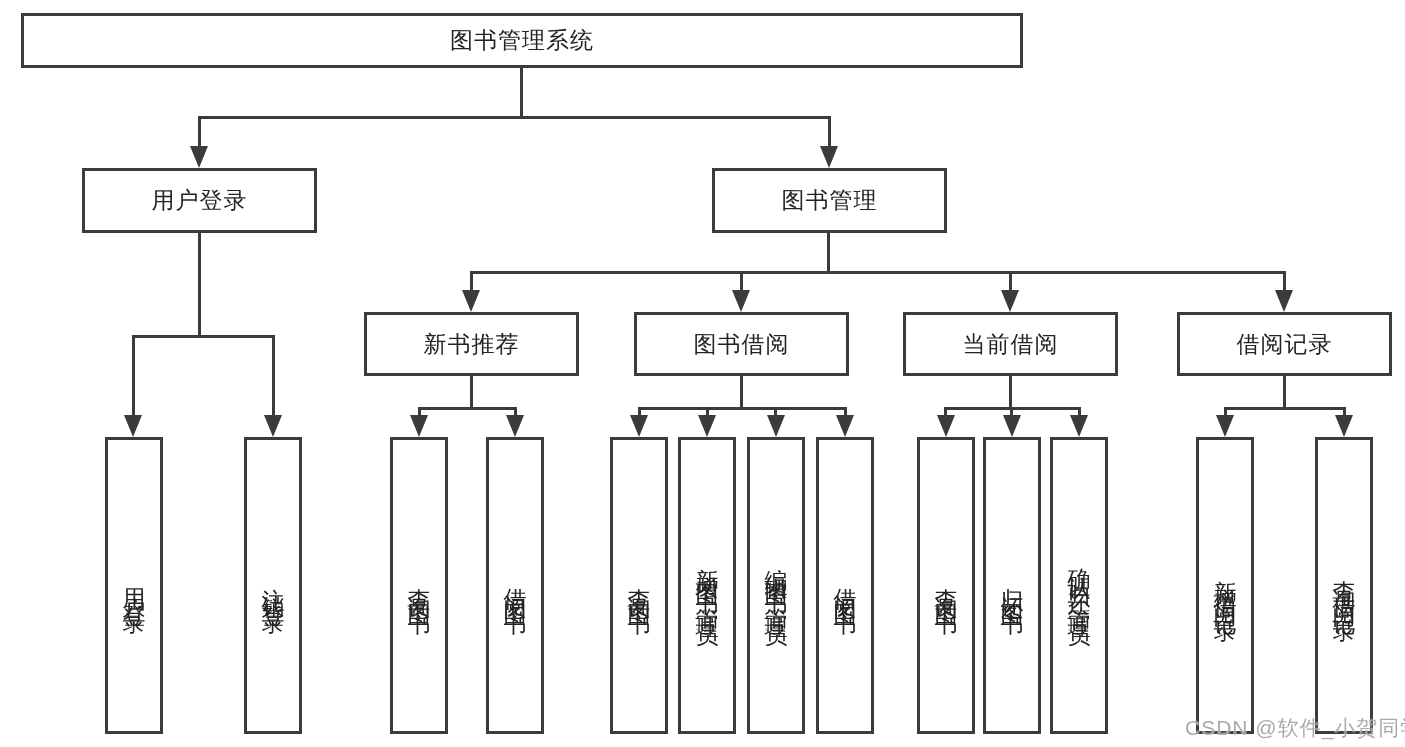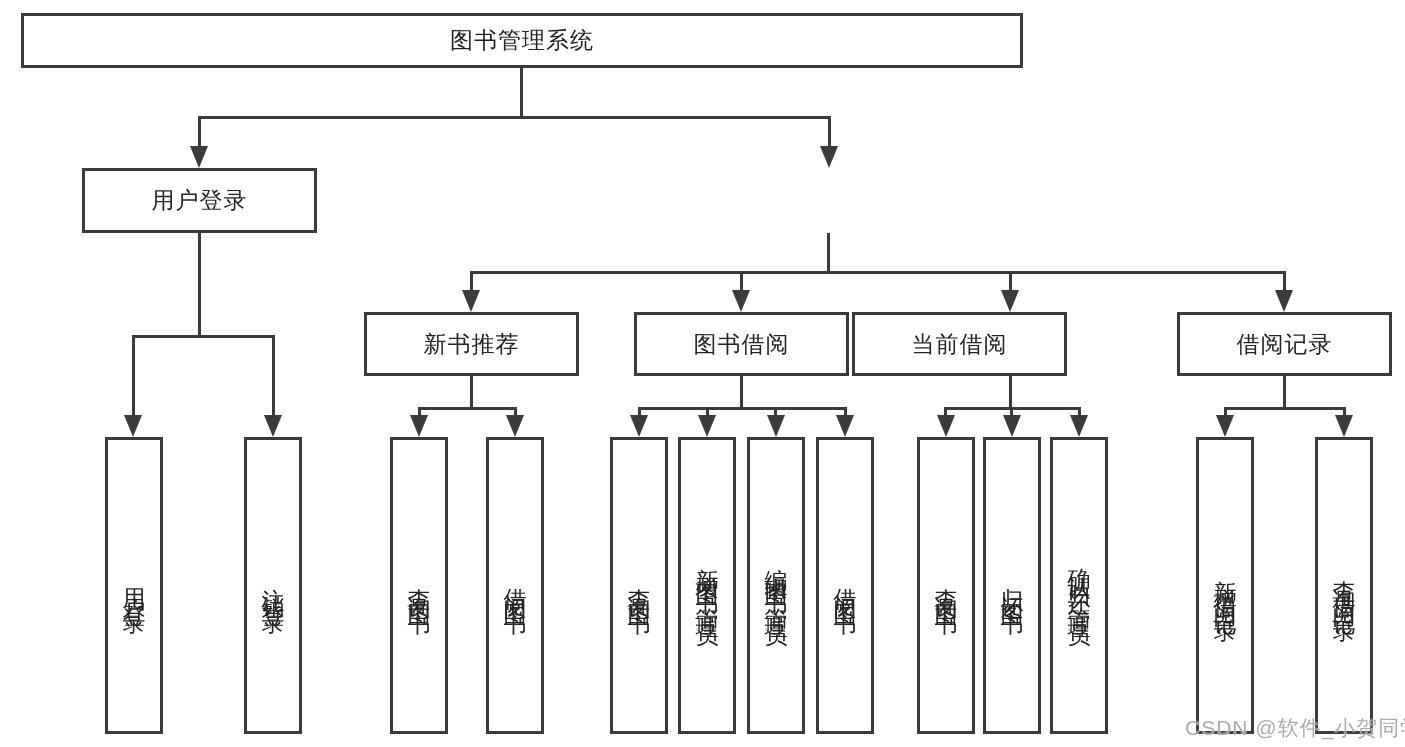--- a/index.html
+++ b/index.html
@@ -36,20 +36,21 @@
   <div class="box h" style="left:21px;top:13px;width:1002px;height:55px">图书管理系统</div>
 
   <div class="ln" style="left:520px;top:68px;width:3px;height:48px"></div>
   <div class="ln" style="left:198px;top:116px;width:633px;height:3px"></div>
   <div class="ln" style="left:198px;top:116px;width:3px;height:30px"></div>
   <div class="ar" style="left:190px;top:146px"></div>
   <div class="ln" style="left:828px;top:116px;width:3px;height:30px"></div>
   <div class="ar" style="left:820px;top:146px"></div>
 
   <div class="box h" style="left:82px;top:168px;width:235px;height:65px">用户登录</div>
+  <div class="box h" style="left:712px;top:168px;width:235px;height:65px">图书管理</div>
 
   <div class="ln" style="left:198px;top:233px;width:3px;height:102px"></div>
   <div class="ln" style="left:132px;top:335px;width:143px;height:3px"></div>
   <div class="ln" style="left:132px;top:335px;width:3px;height:80px"></div>
   <div class="ar" style="left:124px;top:415px"></div>
   <div class="ln" style="left:272px;top:335px;width:3px;height:80px"></div>
   <div class="ar" style="left:264px;top:415px"></div>
 
   <div class="ln" style="left:827px;top:233px;width:3px;height:38px"></div>
   <div class="ln" style="left:470px;top:271px;width:816px;height:3px"></div>
@@ -57,21 +58,21 @@
   <div class="ar" style="left:462px;top:290px"></div>
   <div class="ln" style="left:740px;top:271px;width:3px;height:19px"></div>
   <div class="ar" style="left:732px;top:290px"></div>
   <div class="ln" style="left:1009px;top:271px;width:3px;height:19px"></div>
   <div class="ar" style="left:1001px;top:290px"></div>
   <div class="ln" style="left:1283px;top:271px;width:3px;height:19px"></div>
   <div class="ar" style="left:1275px;top:290px"></div>
 
   <div class="box h" style="left:634px;top:312px;width:215px;height:64px">图书借阅</div>
   <div class="box h" style="left:364px;top:312px;width:215px;height:64px">新书推荐</div>
-  <div class="box h" style="left:852px;top:312px;width:215px;height:64px">当前借阅</div>
+  <div class="box h" style="left:903px;top:312px;width:215px;height:64px">当前借阅</div>
   <div class="box h" style="left:1177px;top:312px;width:215px;height:64px">借阅记录</div>
 
   <div class="ln" style="left:470px;top:376px;width:3px;height:31px"></div>
   <div class="ln" style="left:418px;top:407px;width:99px;height:3px"></div>
   <div class="ln" style="left:418px;top:407px;width:3px;height:8px"></div>
   <div class="ar" style="left:410px;top:415px"></div>
   <div class="ln" style="left:514px;top:407px;width:3px;height:8px"></div>
   <div class="ar" style="left:506px;top:415px"></div>
 
   <div class="ln" style="left:740px;top:376px;width:3px;height:31px"></div>

